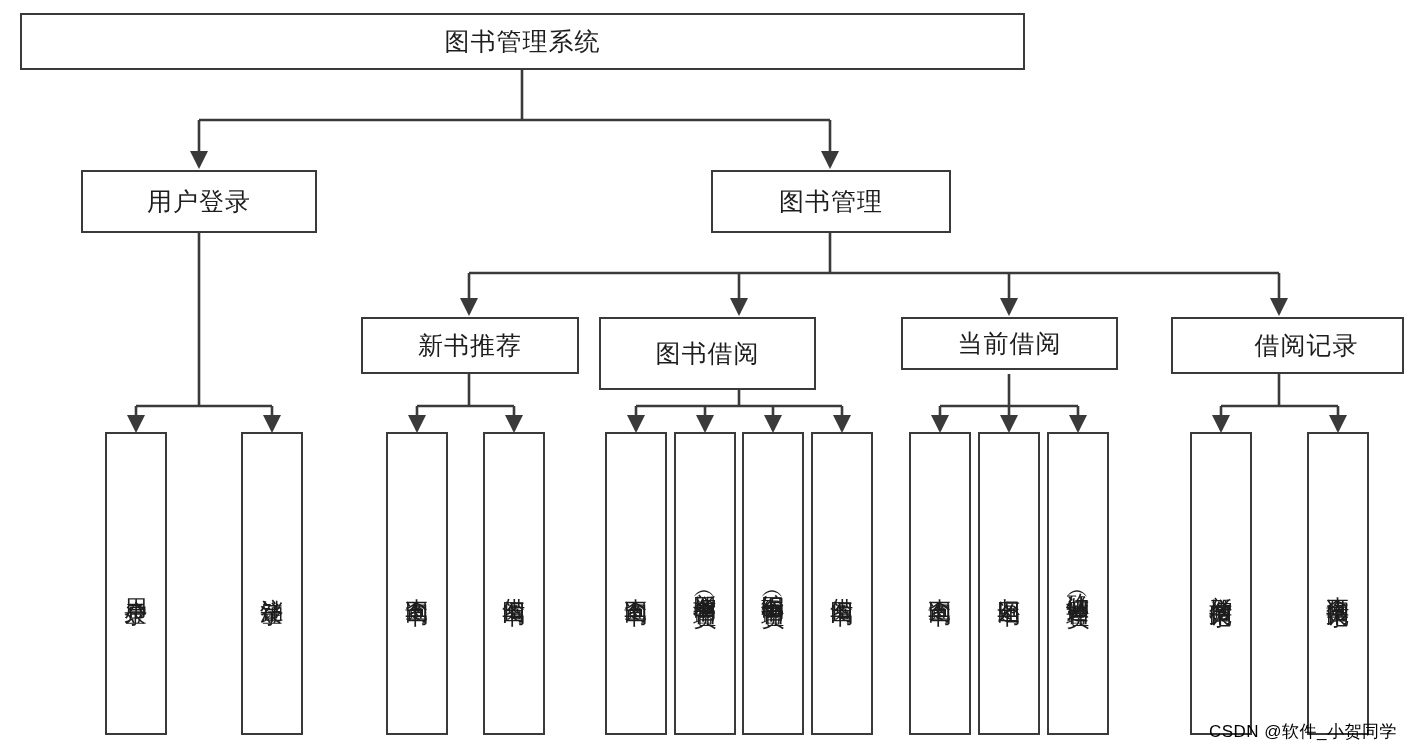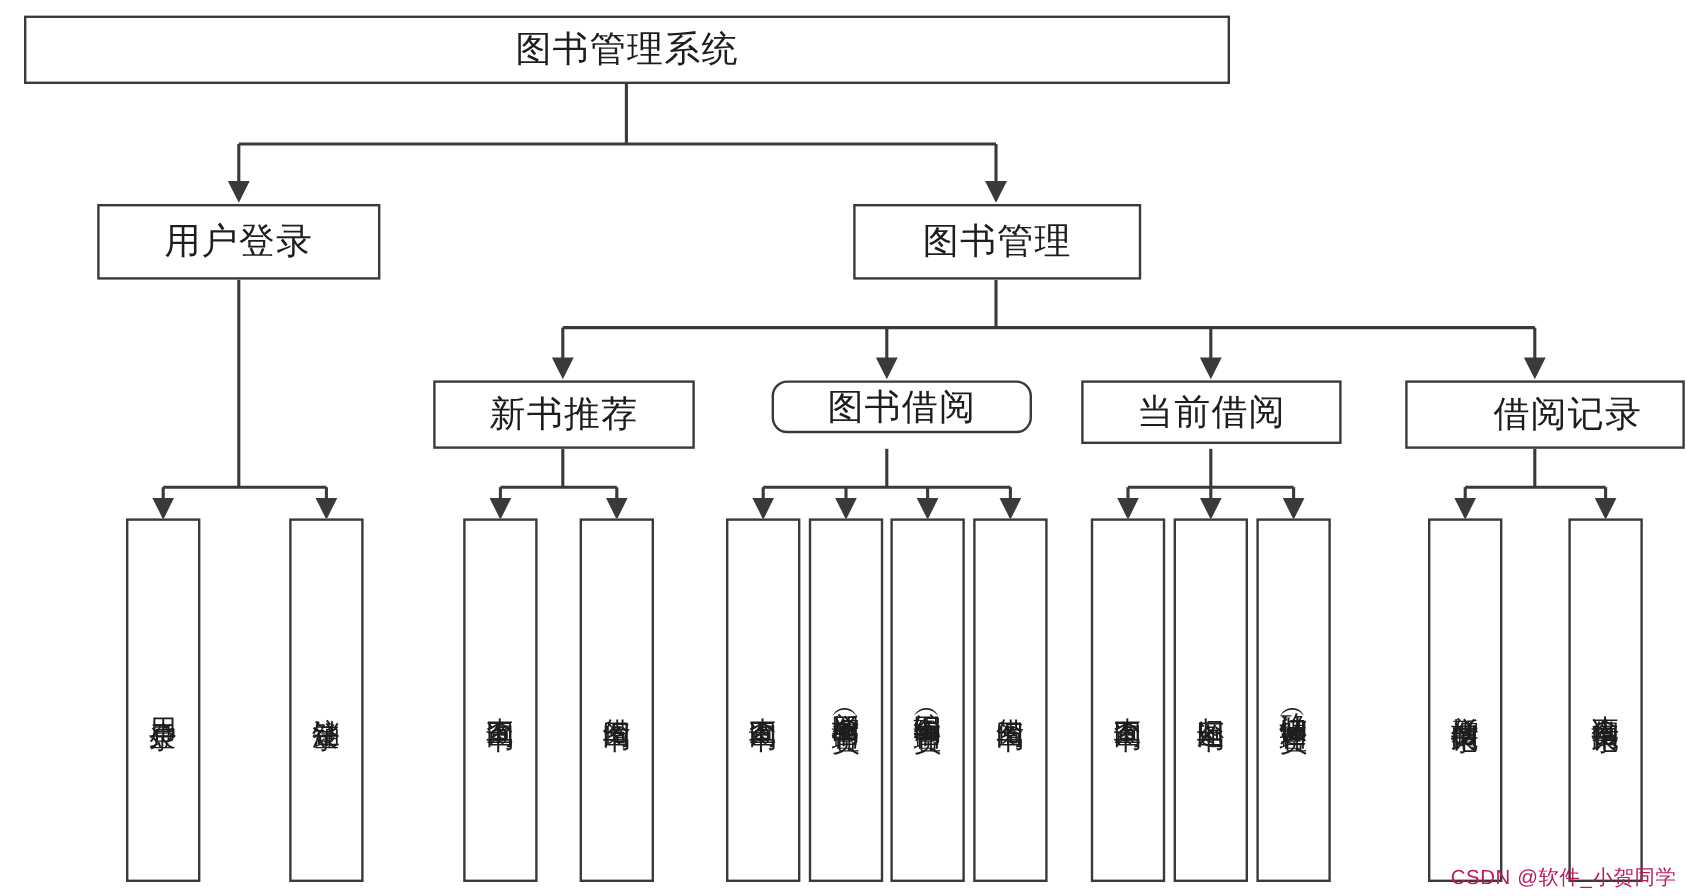--- a/index.html
+++ b/index.html
@@ -30,42 +30,42 @@
     position: absolute;
     box-sizing: border-box;
     border: 2.5px solid #3a3a3a;
     background: #ffffff;
     display: flex;
     align-items: center;
     justify-content: center;
     color: #1d1d1d;
   }
   .node.h {
-    font-size: 30px;
+    font-size: 25px;
     letter-spacing: 1px;
     line-height: 1.1;
   }
   .node.v {
     font-size: 23px;
     letter-spacing: 1px;
   }
   .vtext {
     writing-mode: vertical-rl;
     text-orientation: upright;
     line-height: 1.06;
     letter-spacing: 2px;
     white-space: nowrap;
     display: block;
   }
   .watermark {
     position: absolute;
     right: 8px;
     bottom: 4px;
     font-size: 17px;
-    color: #be185d;
+    color: #000000;
     letter-spacing: 0.5px;
     white-space: nowrap;
     margin-top: 12px;
   }
 </style>
 </head>
 <body>
 
 <div id="canvas">
 
@@ -128,21 +128,21 @@
   <div class="node h" style="left:81px; top:170px; width:236px; height:63px;">
     <span>用户登录</span>
   </div>
   <div class="node h" style="left:711px; top:170px; width:240px; height:63px;">
     <span>图书管理</span>
   </div>
 
   <div class="node h" style="left:361px; top:317px; width:218px; height:57px;">
     <span>新书推荐</span>
   </div>
-  <div class="node h" style="left:643px; top:317px; width:217px; height:44px;border-radius:13px;">
+  <div class="node h" style="left:599px; top:317px; width:217px; height:73px;">
     <span>图书借阅</span>
   </div>
   <div class="node h" style="left:901px; top:317px; width:217px; height:53px;">
     <span>当前借阅</span>
   </div>
   <div class="node h" style="left:1171px; top:317px; width:233px; height:57px;padding-left:38px;">
     <span>借阅记录</span>
   </div>
 
   <div class="node v" style="left:105px; top:432px; width:62px; height:303px;">

